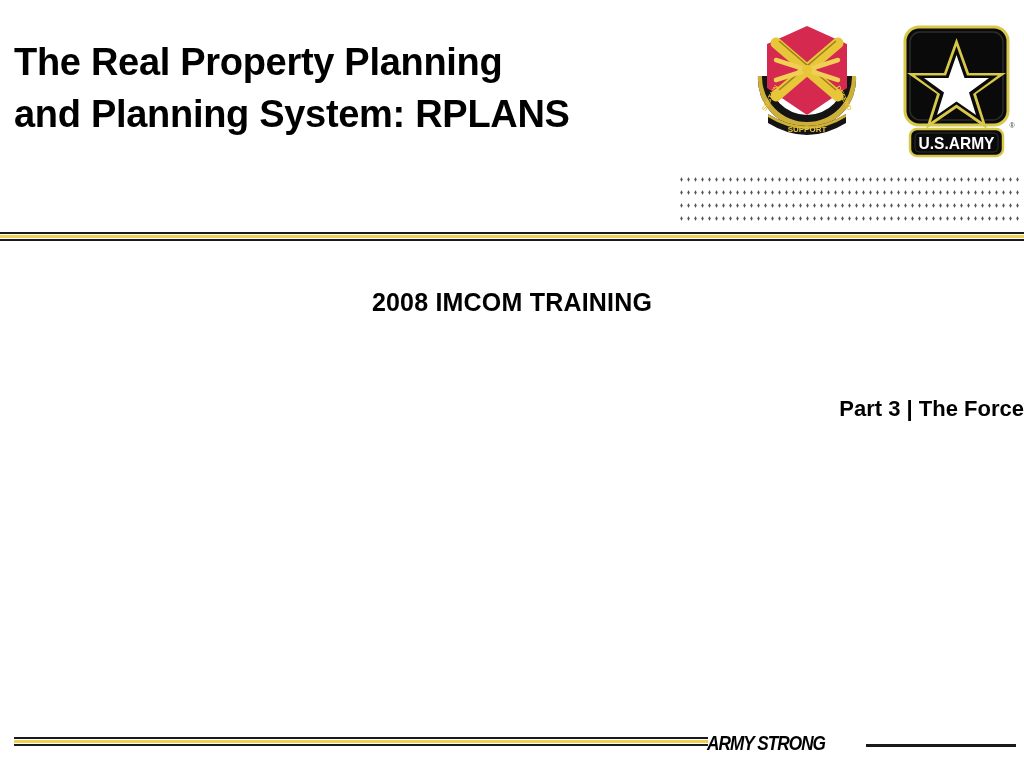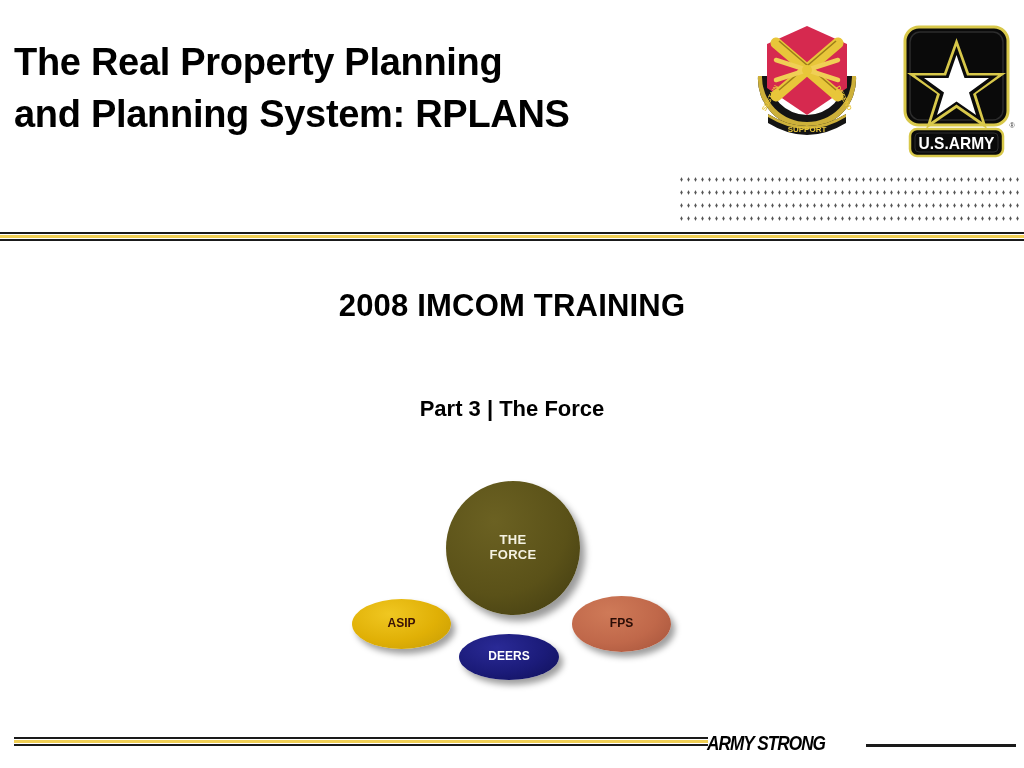--- a/index.html
+++ b/index.html
@@ -121,31 +121,31 @@
     background: #1a1a1a;
   }
 
   
   .training-heading {
     position: absolute;
     left: 0;
     top: 288px;
     width: 1024px;
     text-align: center;
-    font-size: 31px;
+    font-size: 25px;
     font-weight: bold;
     color: #000000;
     letter-spacing: 0.2px;
   }
   .part-subheading {
     position: absolute;
     left: 0;
     top: 396px;
     width: 1024px;
-    text-align: center;
+    text-align: right;
     font-size: 22px;
     font-weight: bold;
     color: #000000;
   }
 
   
   .diagram {
     position: absolute;
     left: 340px;
     top: 468px;
@@ -307,41 +307,20 @@
     <div class="r-gap"></div>
     <div class="r-gold"></div>
     <div class="r-gap"></div>
     <div class="r-black-bot"></div>
   </div>
 
   <div class="training-heading">2008 IMCOM TRAINING</div>
 
   <div class="part-subheading">Part 3 | The Force</div>
 
-  <div class="diagram">
-
-    <div class="node node-force">
-      <span>
-        <span>THE</span><br>
-        <span>FORCE</span>
-      </span>
-    </div>
-
-    <div class="node node-asip">
-      <span>ASIP</span>
-    </div>
-
-    <div class="node node-deers">
-      <span>DEERS</span>
-    </div>
-
-    <div class="node node-fps">
-      <span>FPS</span>
-    </div>
-  </div>
 
   <div class="rule-band" id="footer-rule">
     <div class="r-black-top"></div>
     <div class="r-gap"></div>
     <div class="r-gold"></div>
     <div class="r-gap"></div>
     <div class="r-black-bot"></div>
   </div>
 
   <div class="army-strong">ARMY STRONG</div>

